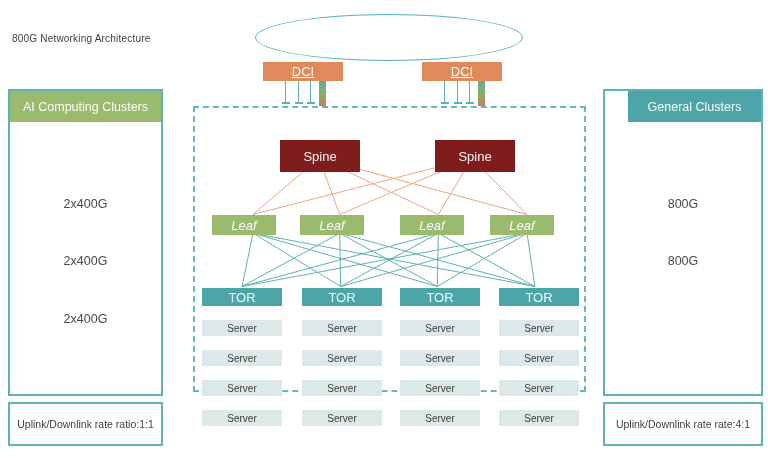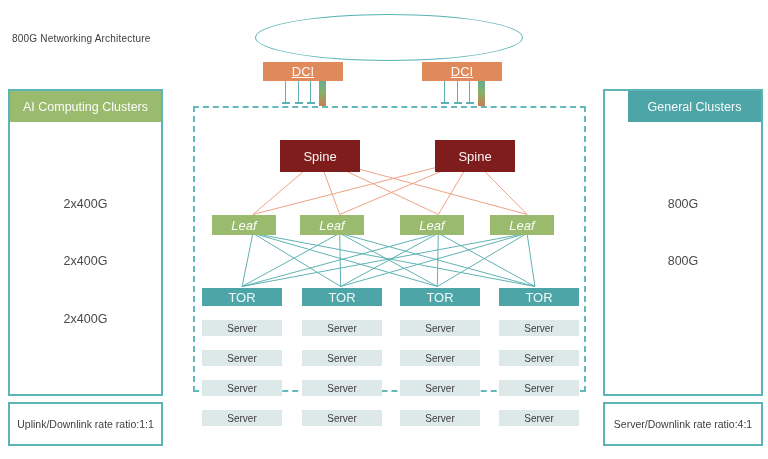--- a/index.html
+++ b/index.html
@@ -98,21 +98,21 @@
       <div class="rate-label" style="top: 221px;">2x400G</div>
     </div>
 
   <div class="panel right">
     <div class="panel-header teal">General Clusters</div>
   <div class="rate-label" style="top: 106px;">800G</div>
       <div class="rate-label" style="top: 163px;">800G</div>
     </div>
 
   <div class="ratio-box left">Uplink/Downlink rate ratio:1:1</div>
-  <div class="ratio-box right">Server/Downlink rate ratio:4:1</div>
+  <div class="ratio-box right">Uplink/Downlink rate rate:4:1</div>
 
   <div class="clos">
     <svg class="wires" viewBox="0 0 393 286" xmlns="http://www.w3.org/2000/svg">
         <line x1="125" y1="51" x2="58" y2="108" stroke="#efa183" stroke-width="1"></line>
         <line x1="125" y1="51" x2="146" y2="108" stroke="#efa183" stroke-width="1"></line>
         <line x1="125" y1="51" x2="246" y2="108" stroke="#efa183" stroke-width="1"></line>
         <line x1="125" y1="51" x2="336" y2="108" stroke="#efa183" stroke-width="1"></line>
         <line x1="280" y1="51" x2="58" y2="108" stroke="#efa183" stroke-width="1"></line>
         <line x1="280" y1="51" x2="146" y2="108" stroke="#efa183" stroke-width="1"></line>
         <line x1="280" y1="51" x2="246" y2="108" stroke="#efa183" stroke-width="1"></line>

